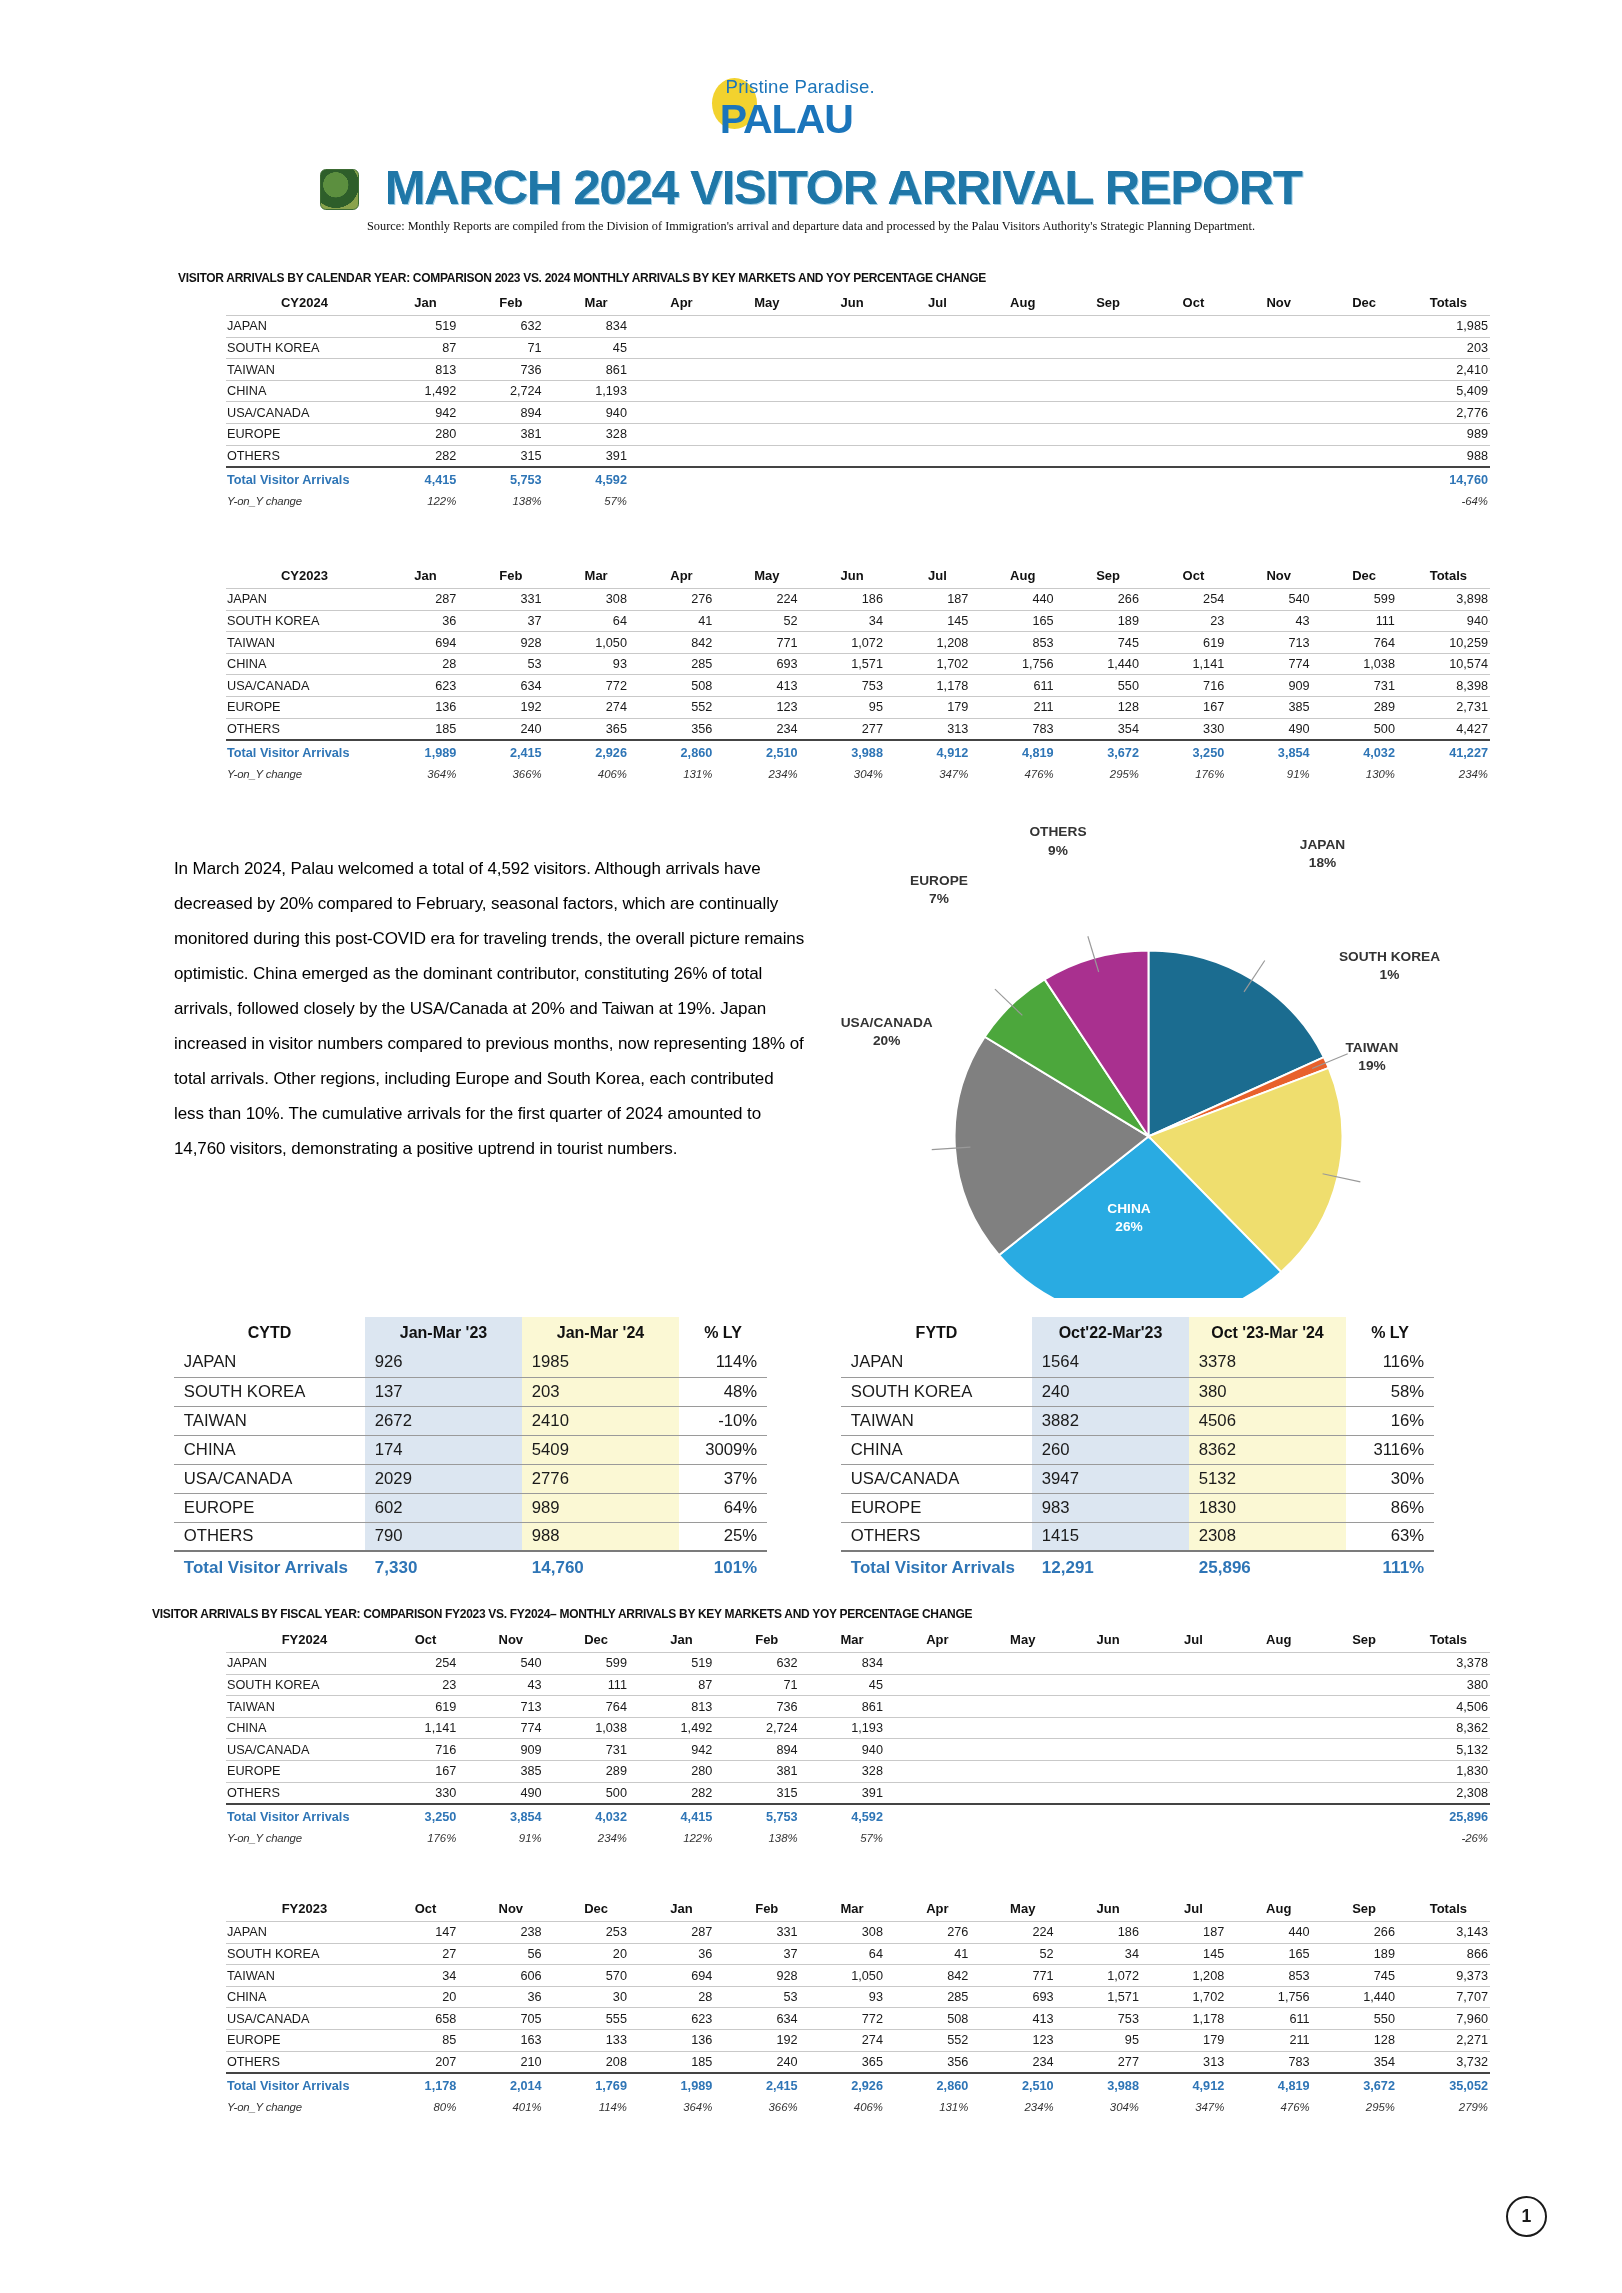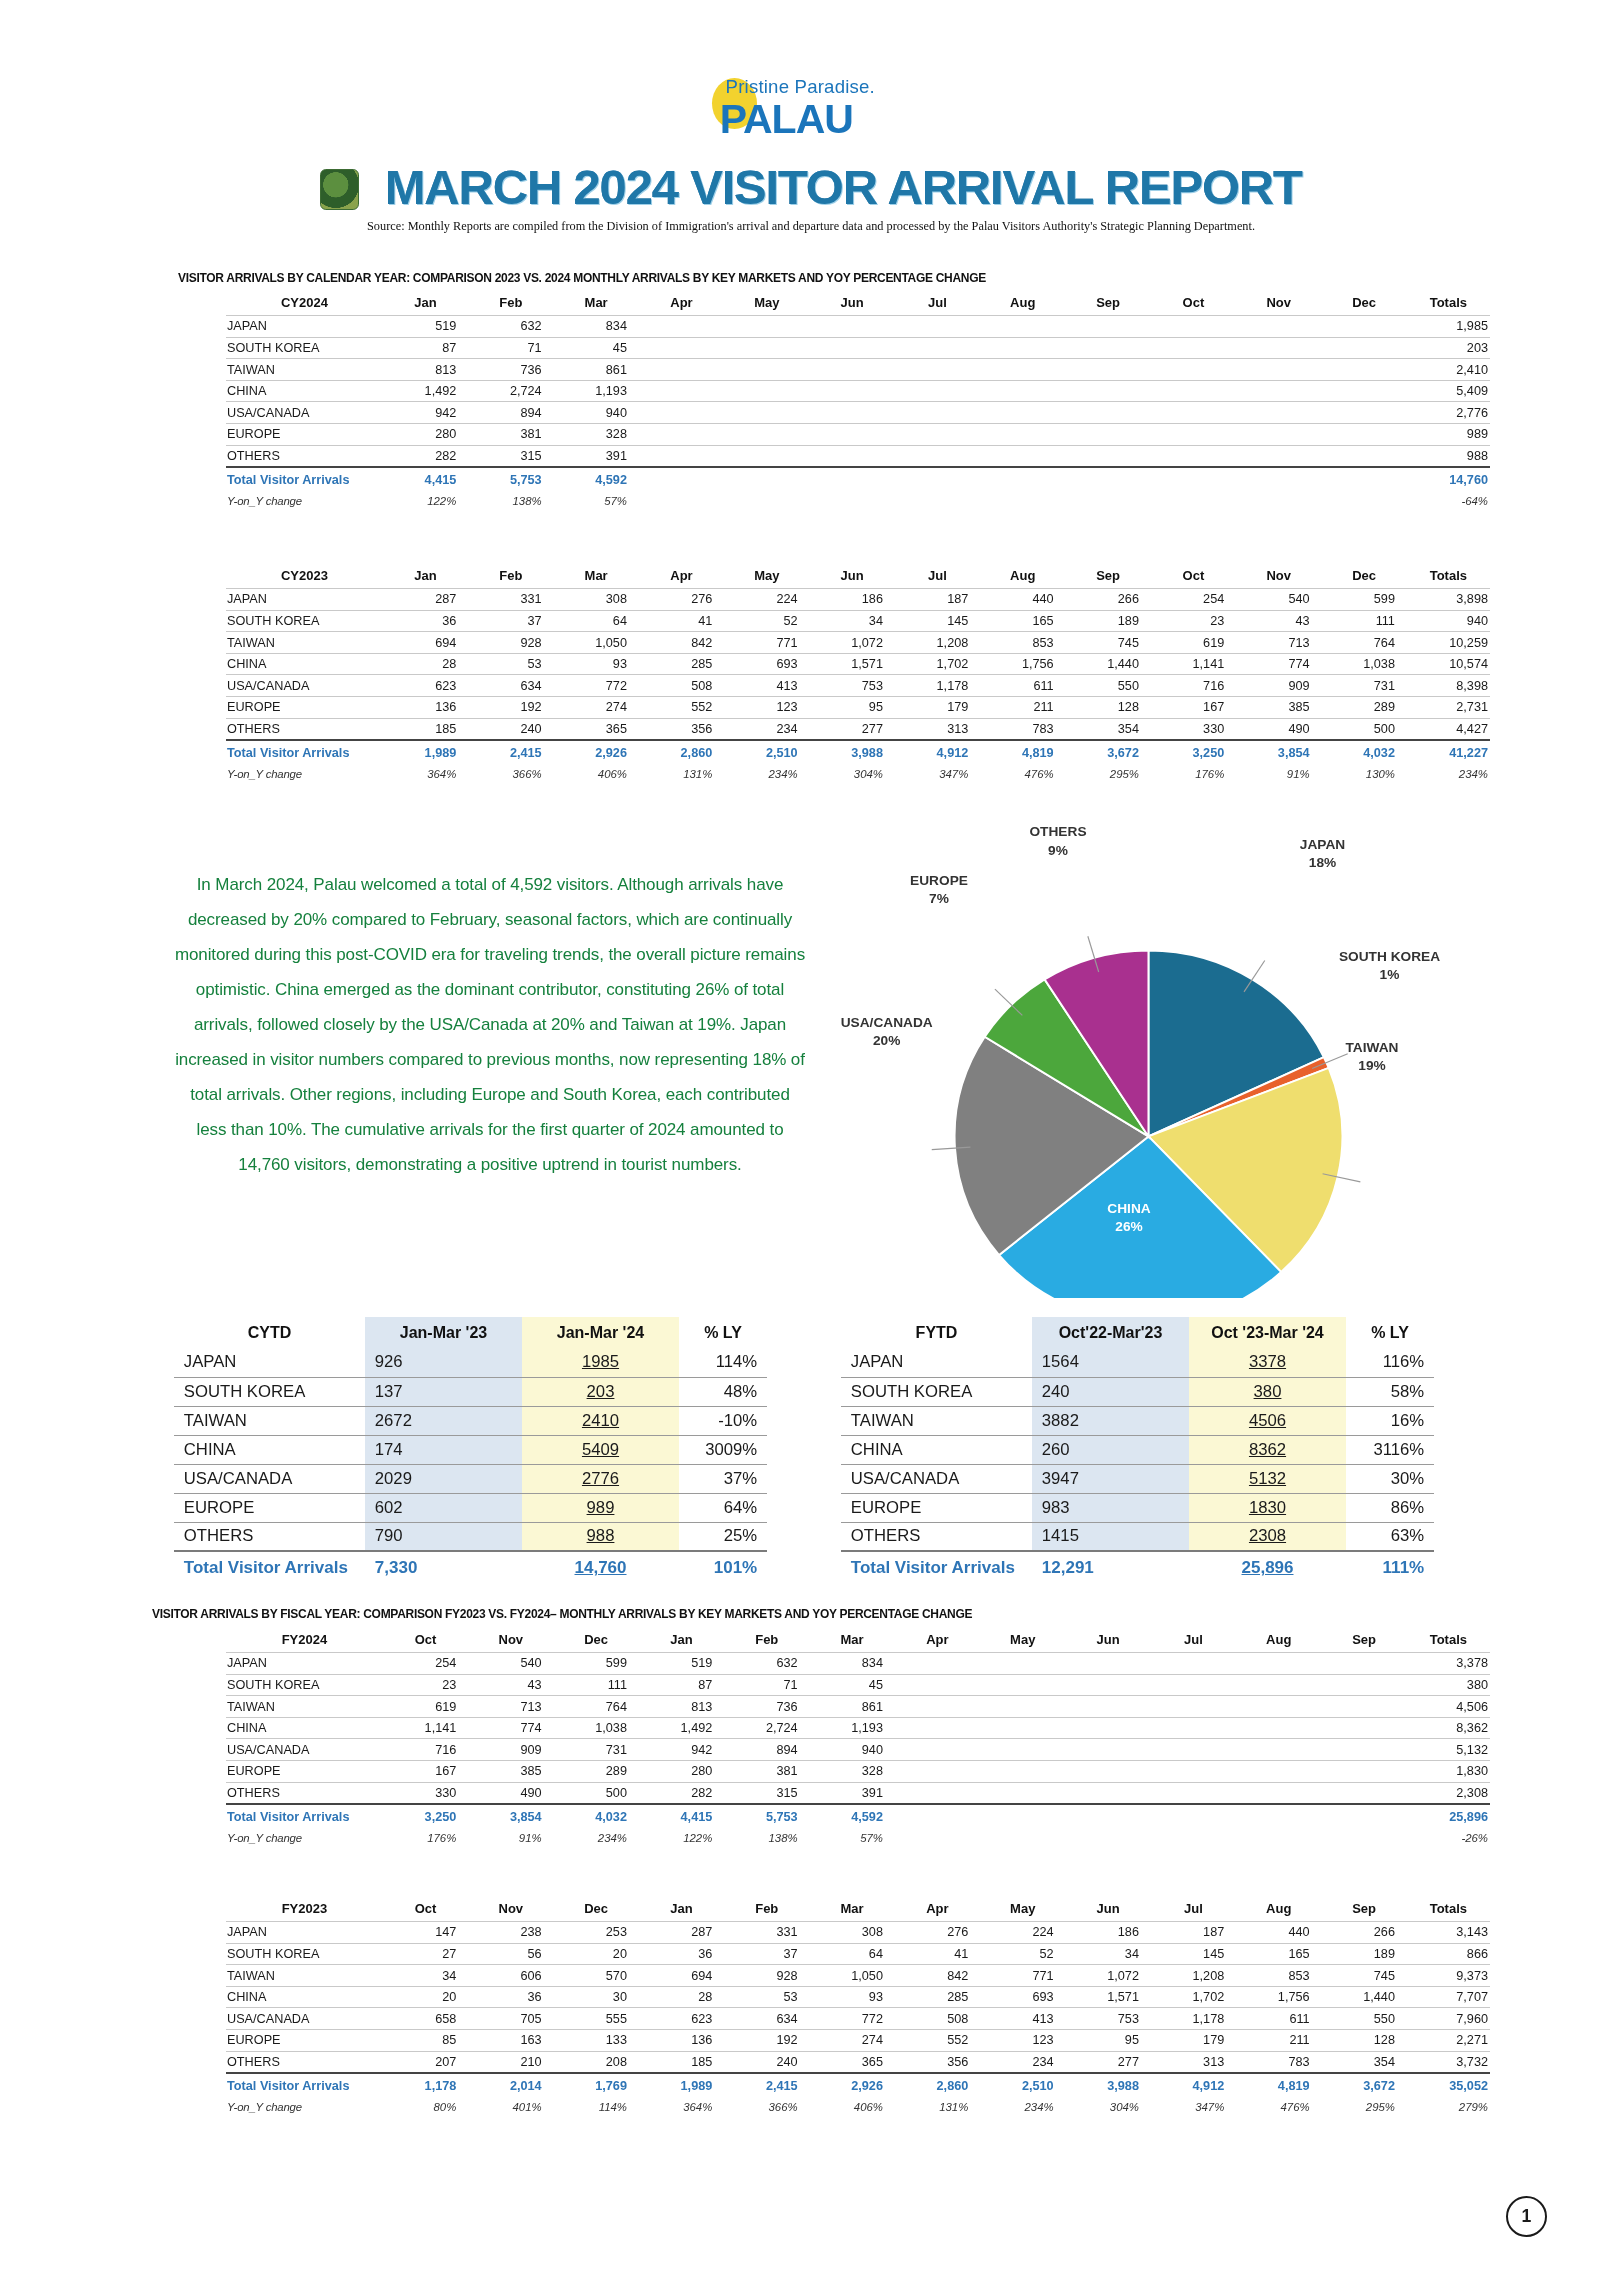--- a/index.html
+++ b/index.html
@@ -116,23 +116,22 @@
   
   col.c-lbl { width: 147px; }
   col.c-mon { width: 80px; }
   col.c-tot { width: 78px; }
 
   
   .narrative {
     position: absolute; top: 851px; left: 174px; width: 632px;
     font-family: "Liberation Sans", sans-serif;
     font-size: 17px; line-height: 2.06;
-    text-align: center; color: #15803d;
+    color: #000000;
     letter-spacing: -0.1px;
-    margin-top: 16px;
   }
 
   
   .pie-area { position: absolute; top: 828px; left: 823px; width: 647px; height: 470px; }
   .pie-svg { position: absolute; left: 0; top: 0; }
   .pie-lbl {
     position: absolute; font-family: "Liberation Sans", sans-serif;
     font-size: 13.7px; font-weight: bold; color: #333; text-align: center;
     line-height: 1.35; white-space: nowrap;
   }
@@ -150,21 +149,21 @@
     font-size: 16px; font-weight: bold; text-align: center;
     height: 31px; color: #111; padding: 0 5.9px;
   }
   .stable th.hk { width: 191px; }
   .stable th.hprev { width: 157px; background: #DCE6F1; }
   .stable th.hcur  { width: 157px; background: #FBF8D4; }
   .stable th.hly   { width: 88px; }
   .stable td { height: 29px; padding: 0 9.8px; }
   .stable td.k { text-align: left; }
   .stable td.prev { background: #DCE6F1; }
-  .stable td.cur  { text-align: center; background: #FBF8D4; text-decoration: underline; }
+  .stable td.cur  { text-align: left; background: #FBF8D4; }
   .stable td.ly   { text-align: right; }
   .stable tbody tr.srow { border-bottom: 1.6px solid #9a9a9a; }
   .stable tbody tr.srow:first-child { border-top: 0; }
   .stable tbody tr.stotal td {
     color: #2E75B6; font-weight: bold; height: 33px;
     border-top: 2.4px solid #7b7b7b; background: transparent;
     font-size: 17px;
   }
   .stable tbody tr.stotal td.k { text-align: left; }
 

